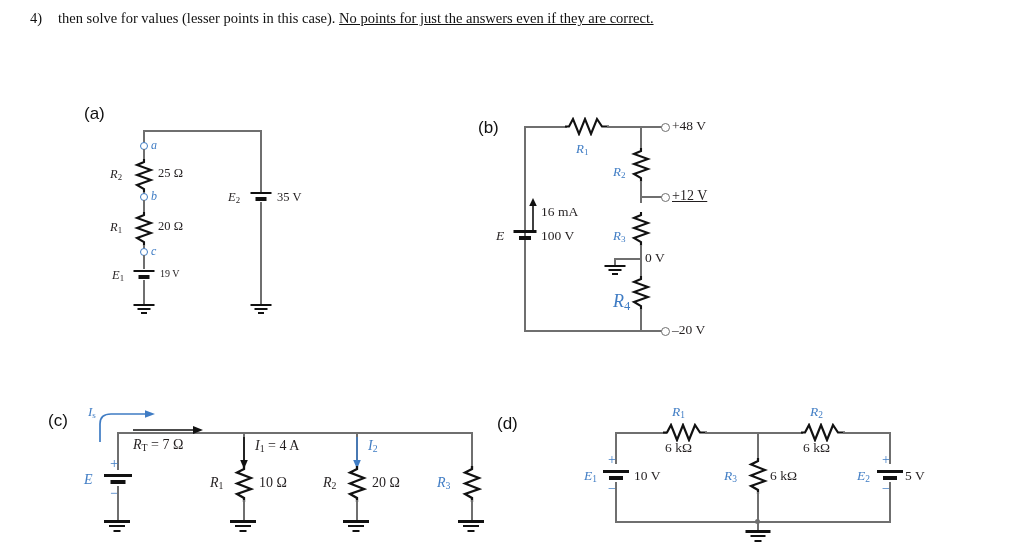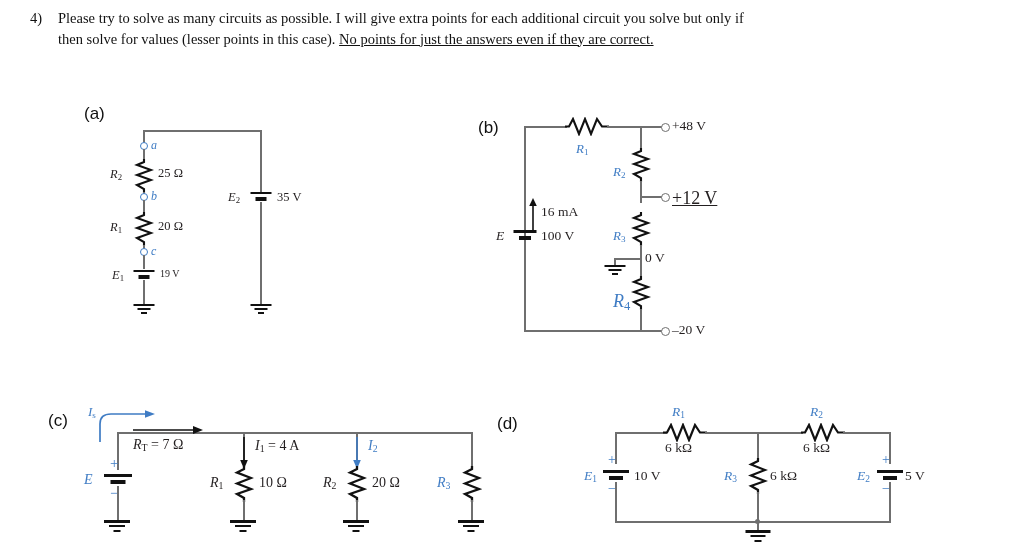--- a/index.html
+++ b/index.html
@@ -58,21 +58,20 @@
 </style>
 </head>
 <body>
 
 <div class="page">
 
   <div class="prob">
     <div class="prob-row">
       <div class="prob-num">4)</div>
       <div class="prob-body">
-        <p>Please try to solve as many circuits as possible.  I will give extra points for each additional circuit you solve but only if</p>
         <p><span>then solve for values (lesser points in this case).  </span><span class="u">No points for just the answers even if they are correct.</span></p>
       </div>
     </div>
   </div>
 
   <div class="circ" style="left:0;top:0;width:420px;height:360px;">
 
     <div class="caplbl" style="left:84px;top:104px;">(a)</div>
 
     <div class="wire wh" style="left:143px;top:130px;width:118px;"></div>
@@ -174,21 +173,21 @@
     <div class="wire wv" style="left:640px;top:126px;height:24px;"></div>
     <svg class="res" style="left:631px;top:148px;" width="20" height="34" viewBox="0 0 20 34">
       <polyline points="10,0 10,3 3,6 17,11 3,16 17,21 3,26 10,30 10,34" fill="none" stroke="#111" stroke-width="2.1"></polyline>
     </svg>
     <div class="lbl blue" style="left:613px;top:164px;font-size:13px;"><span class="ital">R</span><span class="sub ital">2</span></div>
 
     <div class="wire wv" style="left:640px;top:181px;height:22px;"></div>
 
     <div class="wire wh" style="left:640px;top:196px;width:25px;"></div>
     <div class="term" style="left:661px;top:193px;"></div>
-    <div class="lbl dark" style="left:672px;top:188px;font-size:18px;text-decoration:underline;">+12 V</div>
+    <div class="lbl dark" style="left:672px;top:188px;font-size:14px;text-decoration:underline;">+12 V</div>
 
     <svg class="res" style="left:631px;top:212px;" width="20" height="34" viewBox="0 0 20 34">
       <polyline points="10,0 10,3 3,6 17,11 3,16 17,21 3,26 10,30 10,34" fill="none" stroke="#111" stroke-width="2.1"></polyline>
     </svg>
     <div class="lbl blue" style="left:613px;top:228px;font-size:13px;"><span class="ital">R</span><span class="sub ital">3</span></div>
 
     <div class="wire wv" style="left:640px;top:245px;height:18px;"></div>
 
     <div class="wire wh" style="left:614px;top:258px;width:27px;"></div>
     <div class="lbl dark" style="left:645px;top:250px;font-size:13.5px;">0 V</div>

